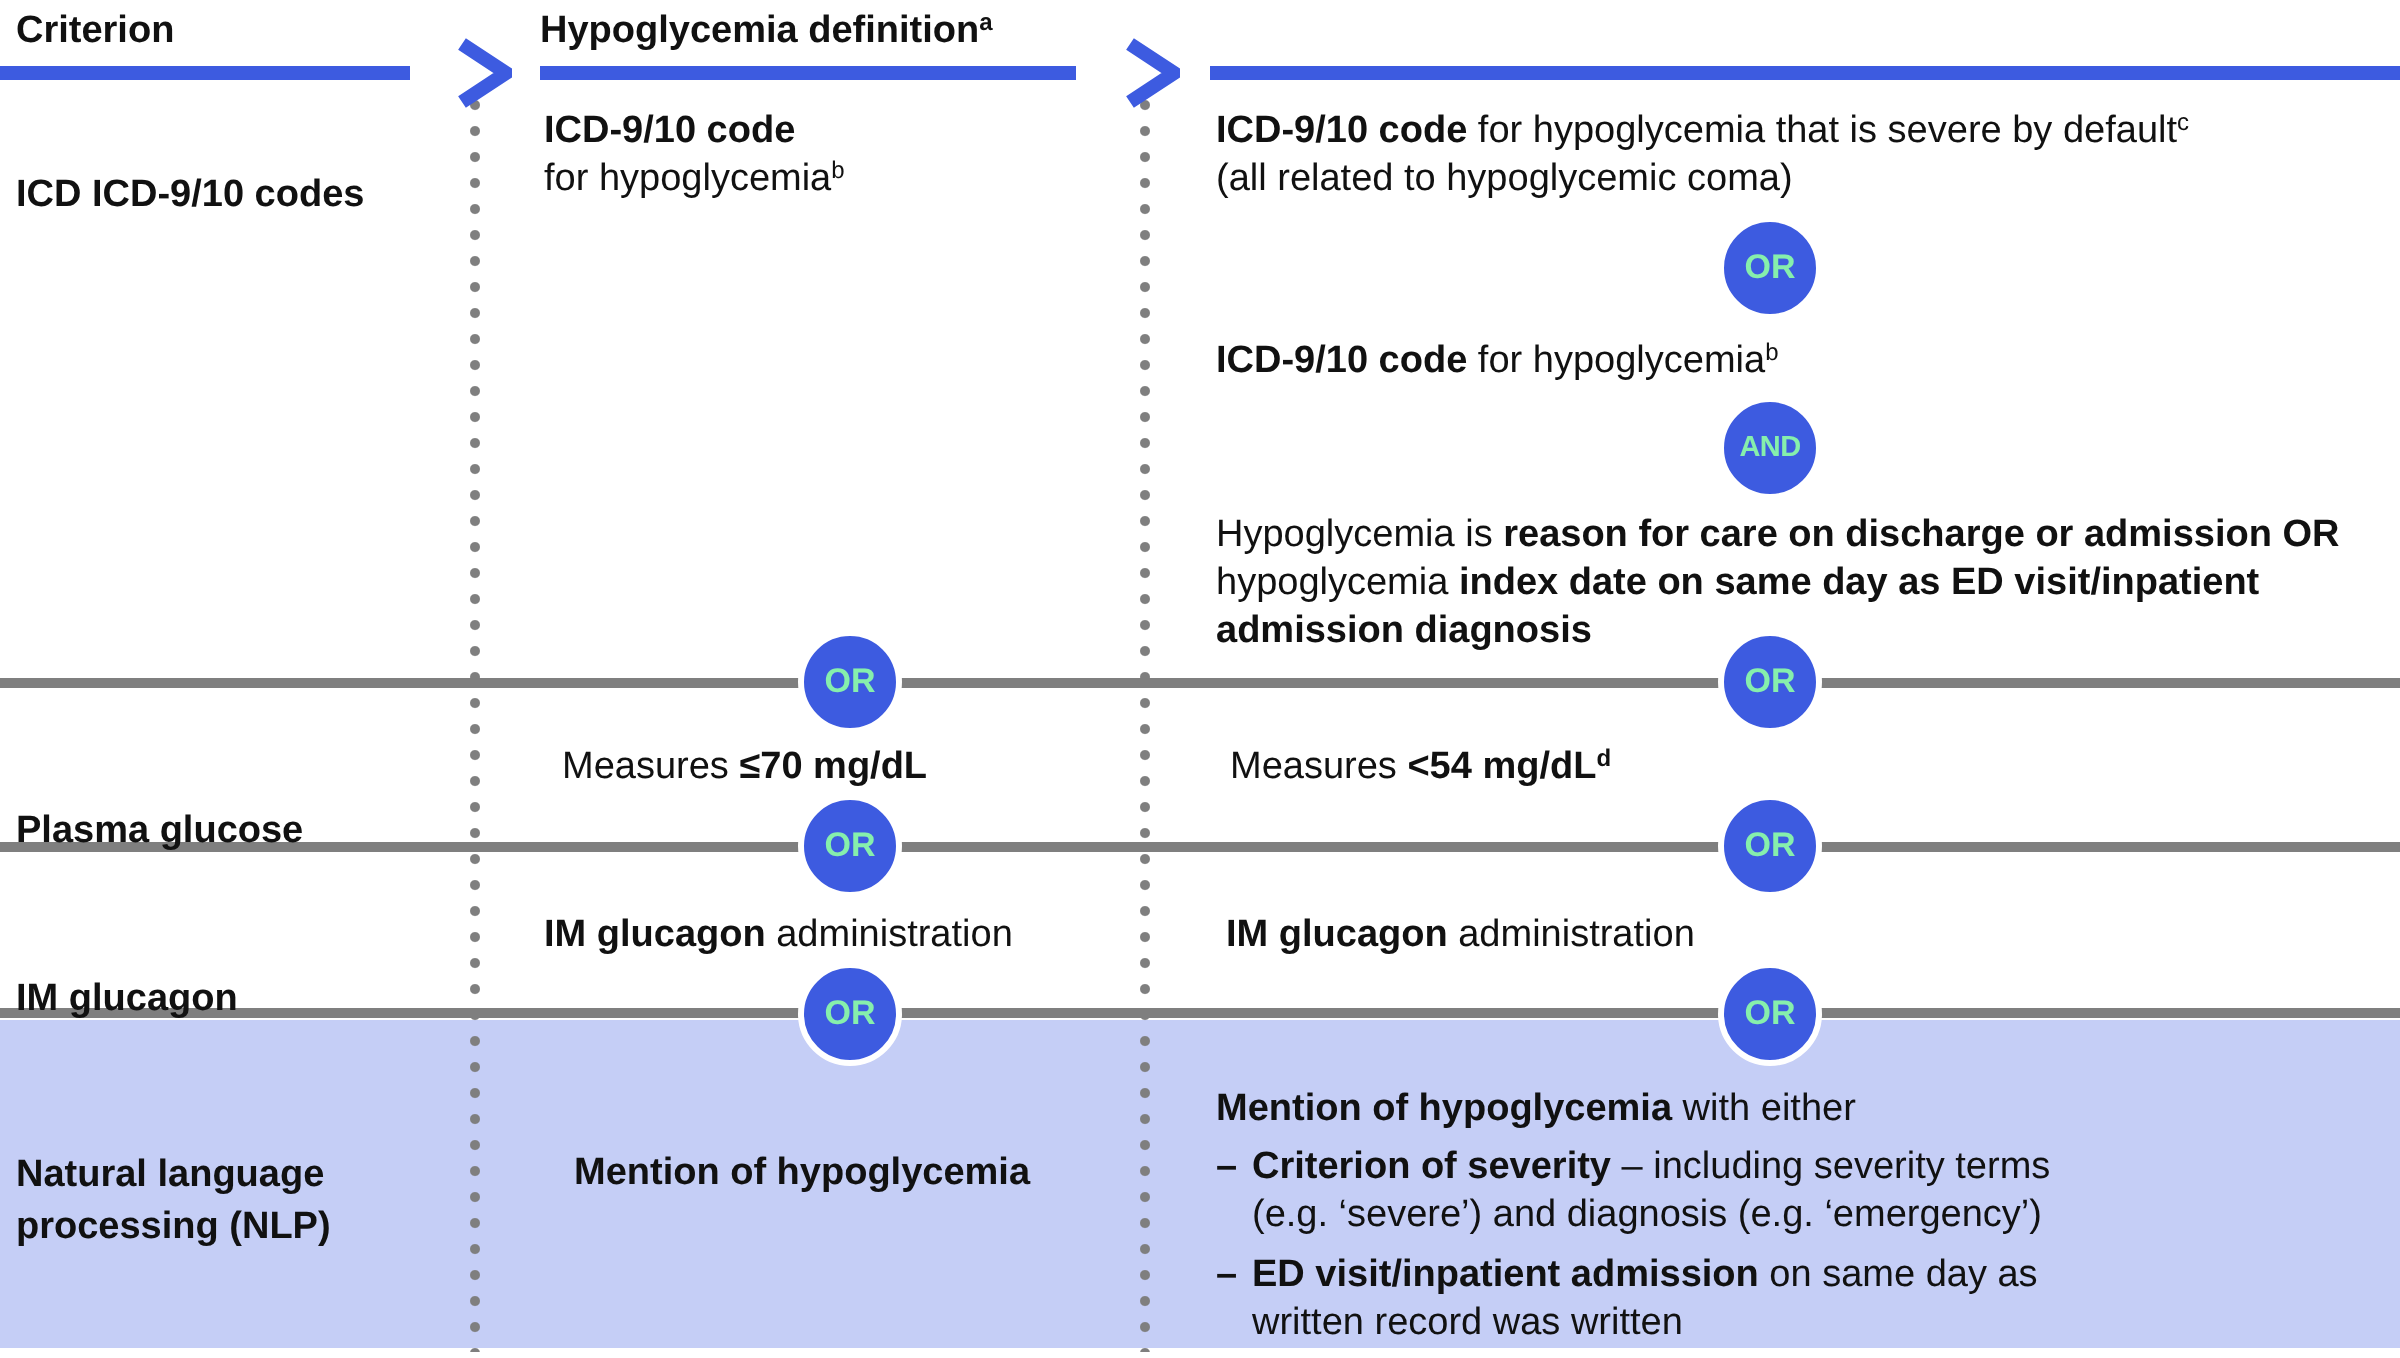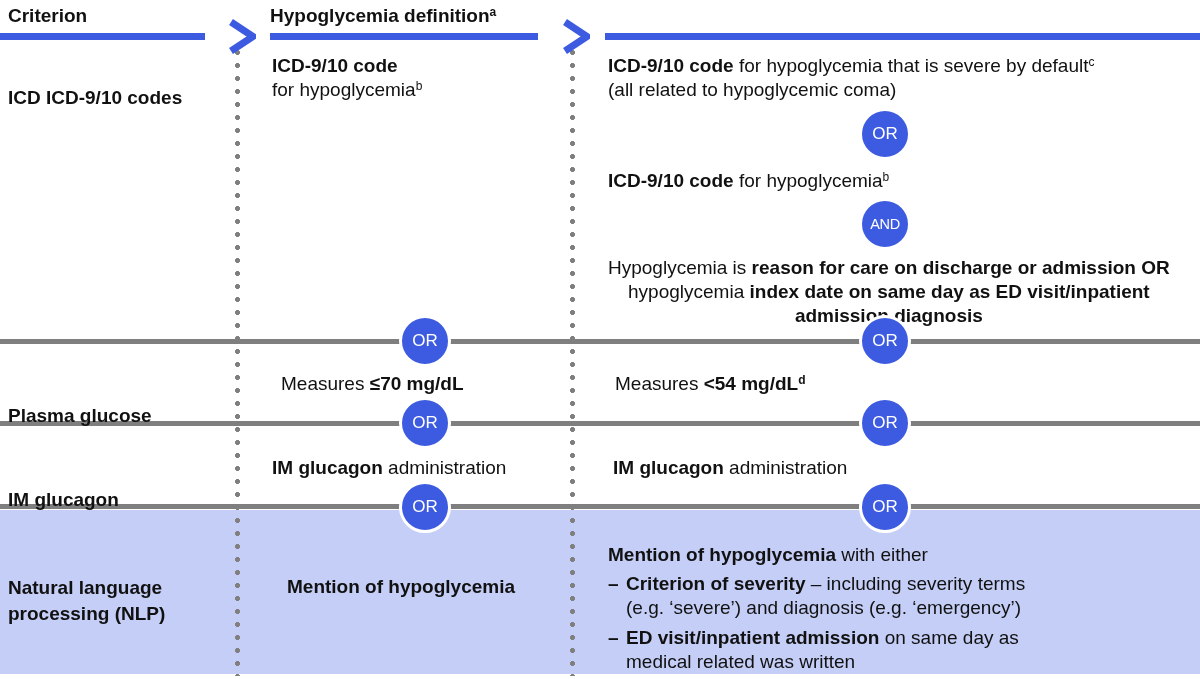--- a/index.html
+++ b/index.html
@@ -16,21 +16,21 @@
   .hdrline { position:absolute; top:33px; height:7px; background:#3d5be0; }
   .vdots {
     position:absolute; top:50px; width:5px; height:626px;
     background-image:radial-gradient(circle at 2.5px 2.5px, #7f7f7f 2.2px, rgba(0,0,0,0) 2.8px);
     background-size:5px 13px; background-repeat:repeat-y;
   }
   .chev { position:absolute; top:19px; }
   .badge {
     position:absolute; width:46px; height:46px; border-radius:50%;
     background:#3d5be0; border:3px solid #ffffff; box-sizing:content-box;
-    color:#ffffff; font-weight:normal; font-size:17px; line-height:46px;
+    color:#86efac; font-weight:bold; font-size:17px; line-height:46px;
     text-align:center; transform:translate(-50%,-50%);
   }
   .badge.and { font-size:14.5px; letter-spacing:-0.3px; }
   .hdr { font-weight:bold; top:4px; }
   .bullet { display:flex; }
   .bullet .mk { width:18px; flex:0 0 18px; font-weight:bold; }
 </style>
 </head>
 <body>
 
@@ -75,21 +75,21 @@
   </div>
 
   <div class="badge" style="left:885px; top:134px;">OR</div>
 
   <div class="abs" style="left:608px; top:169px;">
     <span class="b">ICD-9/10 code</span><span> for hypoglycemia</span><span class="sup">b</span>
   </div>
 
   <div class="badge and" style="left:885px; top:224px;">AND</div>
 
-  <div class="abs" style="left:608px; top:256px;text-align:center;">
+  <div class="abs" style="left:608px; top:256px;">
     <div><span>Hypoglycemia is </span><span class="b">reason for care on discharge or admission OR</span></div>
     <div><span>hypoglycemia </span><span class="b">index date on same day as ED visit/inpatient</span></div>
     <div><span class="b">admission diagnosis</span></div>
   </div>
 
   <div class="badge" style="left:425px; top:341px;">OR</div>
   <div class="badge" style="left:885px; top:341px;">OR</div>
 
   <div class="abs b" style="left:8px; top:372px;">Plasma glucose</div>
   <div class="abs" style="left:281px; top:372px;">
@@ -126,17 +126,17 @@
     <span>
       <span class="b">Criterion of severity</span><span> – including severity terms</span><br>
       <span>(e.g. ‘severe’) and diagnosis (e.g. ‘emergency’)</span>
     </span>
   </div>
 
   <div class="abs bullet" style="left:608px; top:626px;">
     <span class="mk">–</span>
     <span>
       <span class="b">ED visit/inpatient admission</span><span> on same day as</span><br>
-      <span>medical related was written</span>
+      <span>written record was written</span>
     </span>
   </div>
 
 </div>
 
 </body></html>

